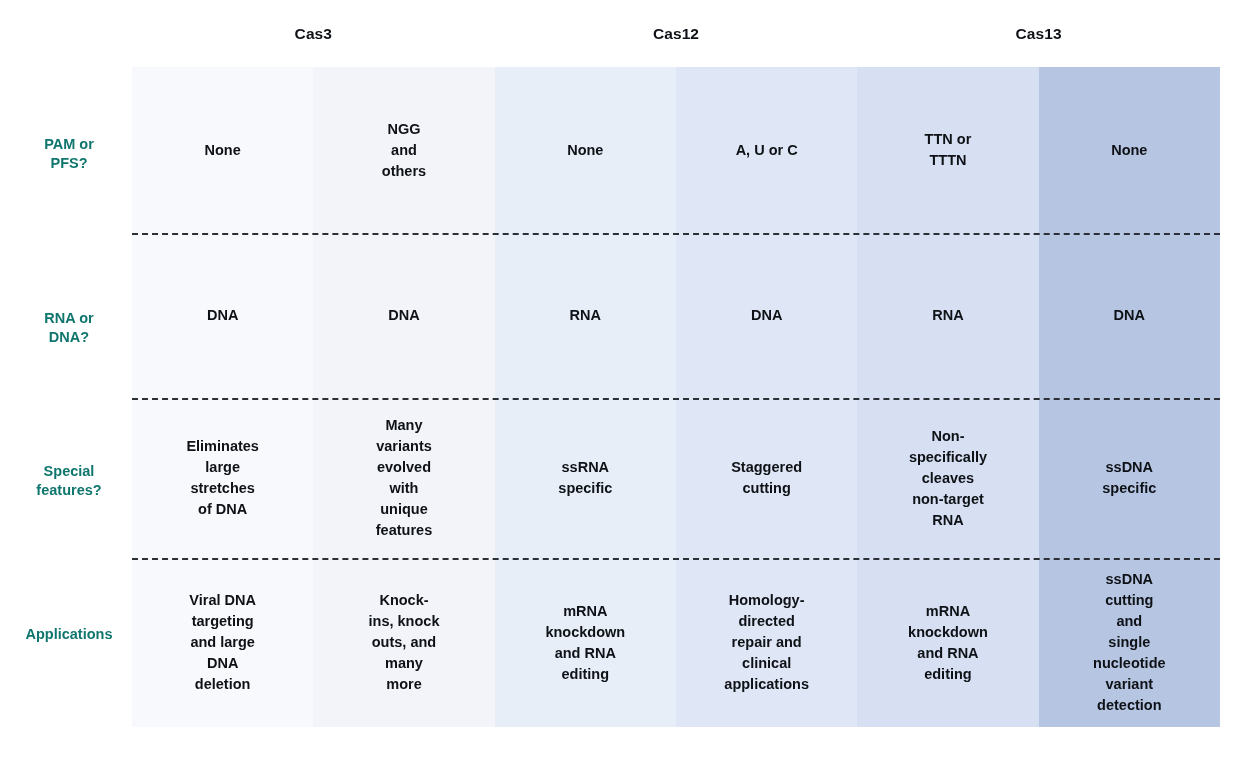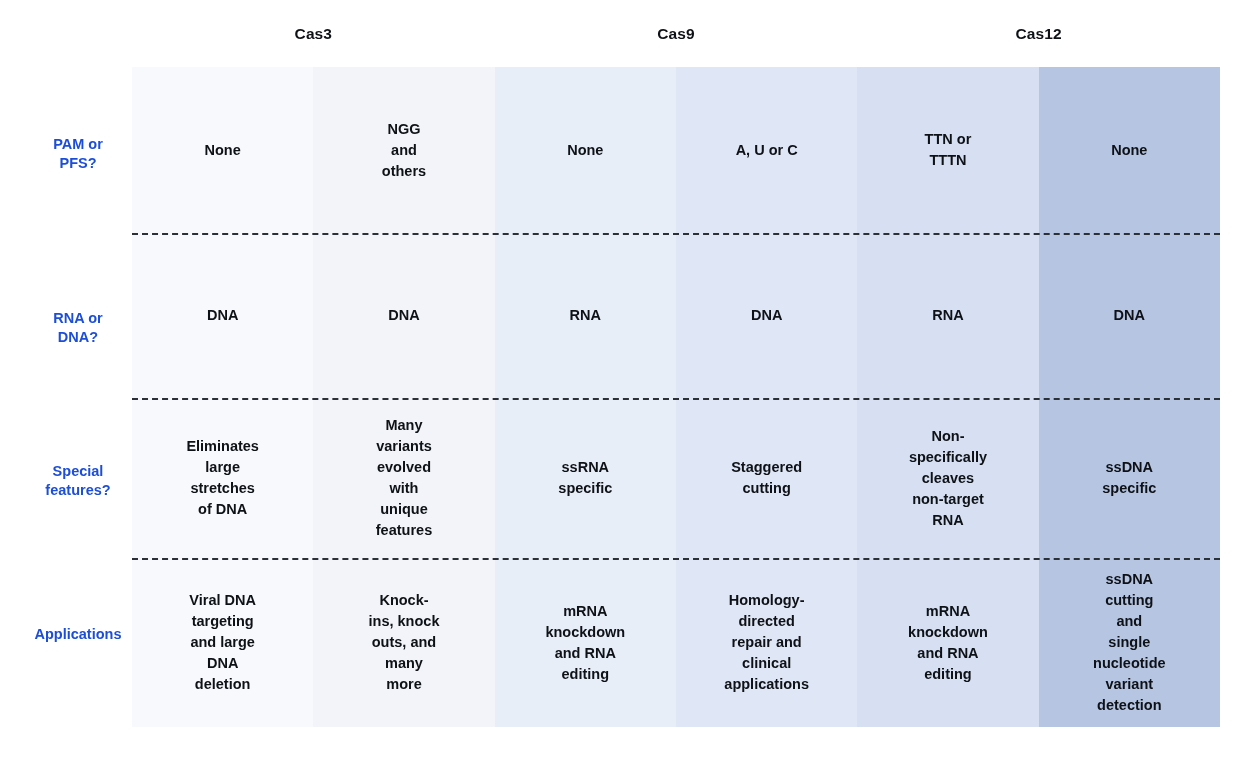--- a/index.html
+++ b/index.html
@@ -59,27 +59,27 @@
   
   .labels {
     position: absolute;
     left: 0px;
     top: 67px;
     width: 132px;
     height: 660px;
   }
   .row-label {
     position: absolute;
-    left: 12px;
+    left: 3px;
     width: 132px;
     text-align: center;
     font-size: 14.5px;
     font-weight: bold;
     line-height: 19px;
-    color: #1d4ed8;
+    color: #0f766e;
     white-space: pre-line;
   }
 
   
   .cells {
     position: absolute;
     left: 132px;
     top: 67px;
     width: 1088px;
     height: 660px;
@@ -114,22 +114,22 @@
     border-top: 2px dashed #2b2f36;
   }
 </style>
 </head>
 <body>
 
 <div class="page">
 
   <div class="header-row">
     <div class="header-cell">Cas3</div>
-    <div class="header-cell">Cas9</div>
     <div class="header-cell">Cas12</div>
+    <div class="header-cell">Cas13</div>
   </div>
 
   <div class="bands">
     <div class="band" style="background: rgb(248, 249, 252);"></div>
     <div class="band" style="background: rgb(242, 244, 250);"></div>
     <div class="band" style="background: rgb(231, 238, 248);"></div>
     <div class="band" style="background: rgb(223, 230, 245);"></div>
     <div class="band" style="background: rgb(214, 224, 242);"></div>
     <div class="band" style="background: rgb(182, 198, 226);"></div>
   </div>

